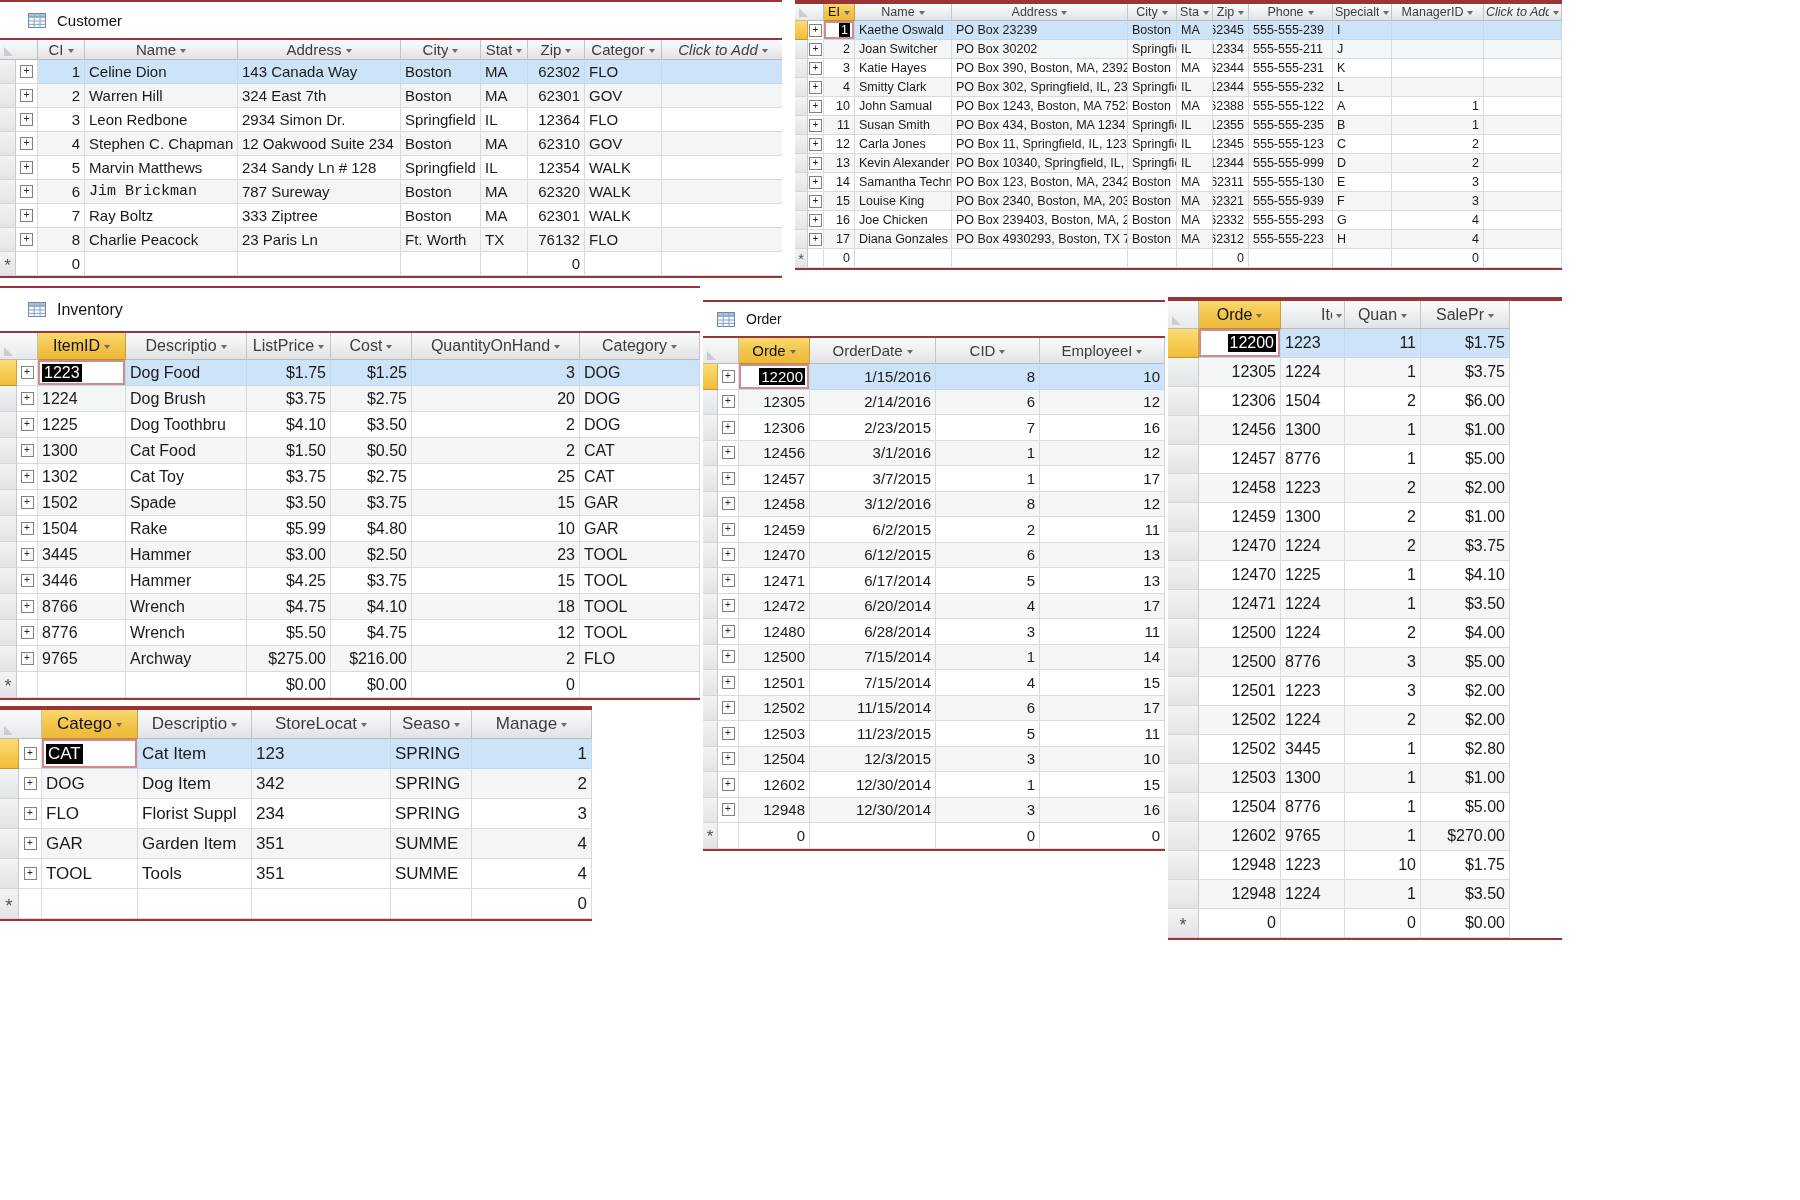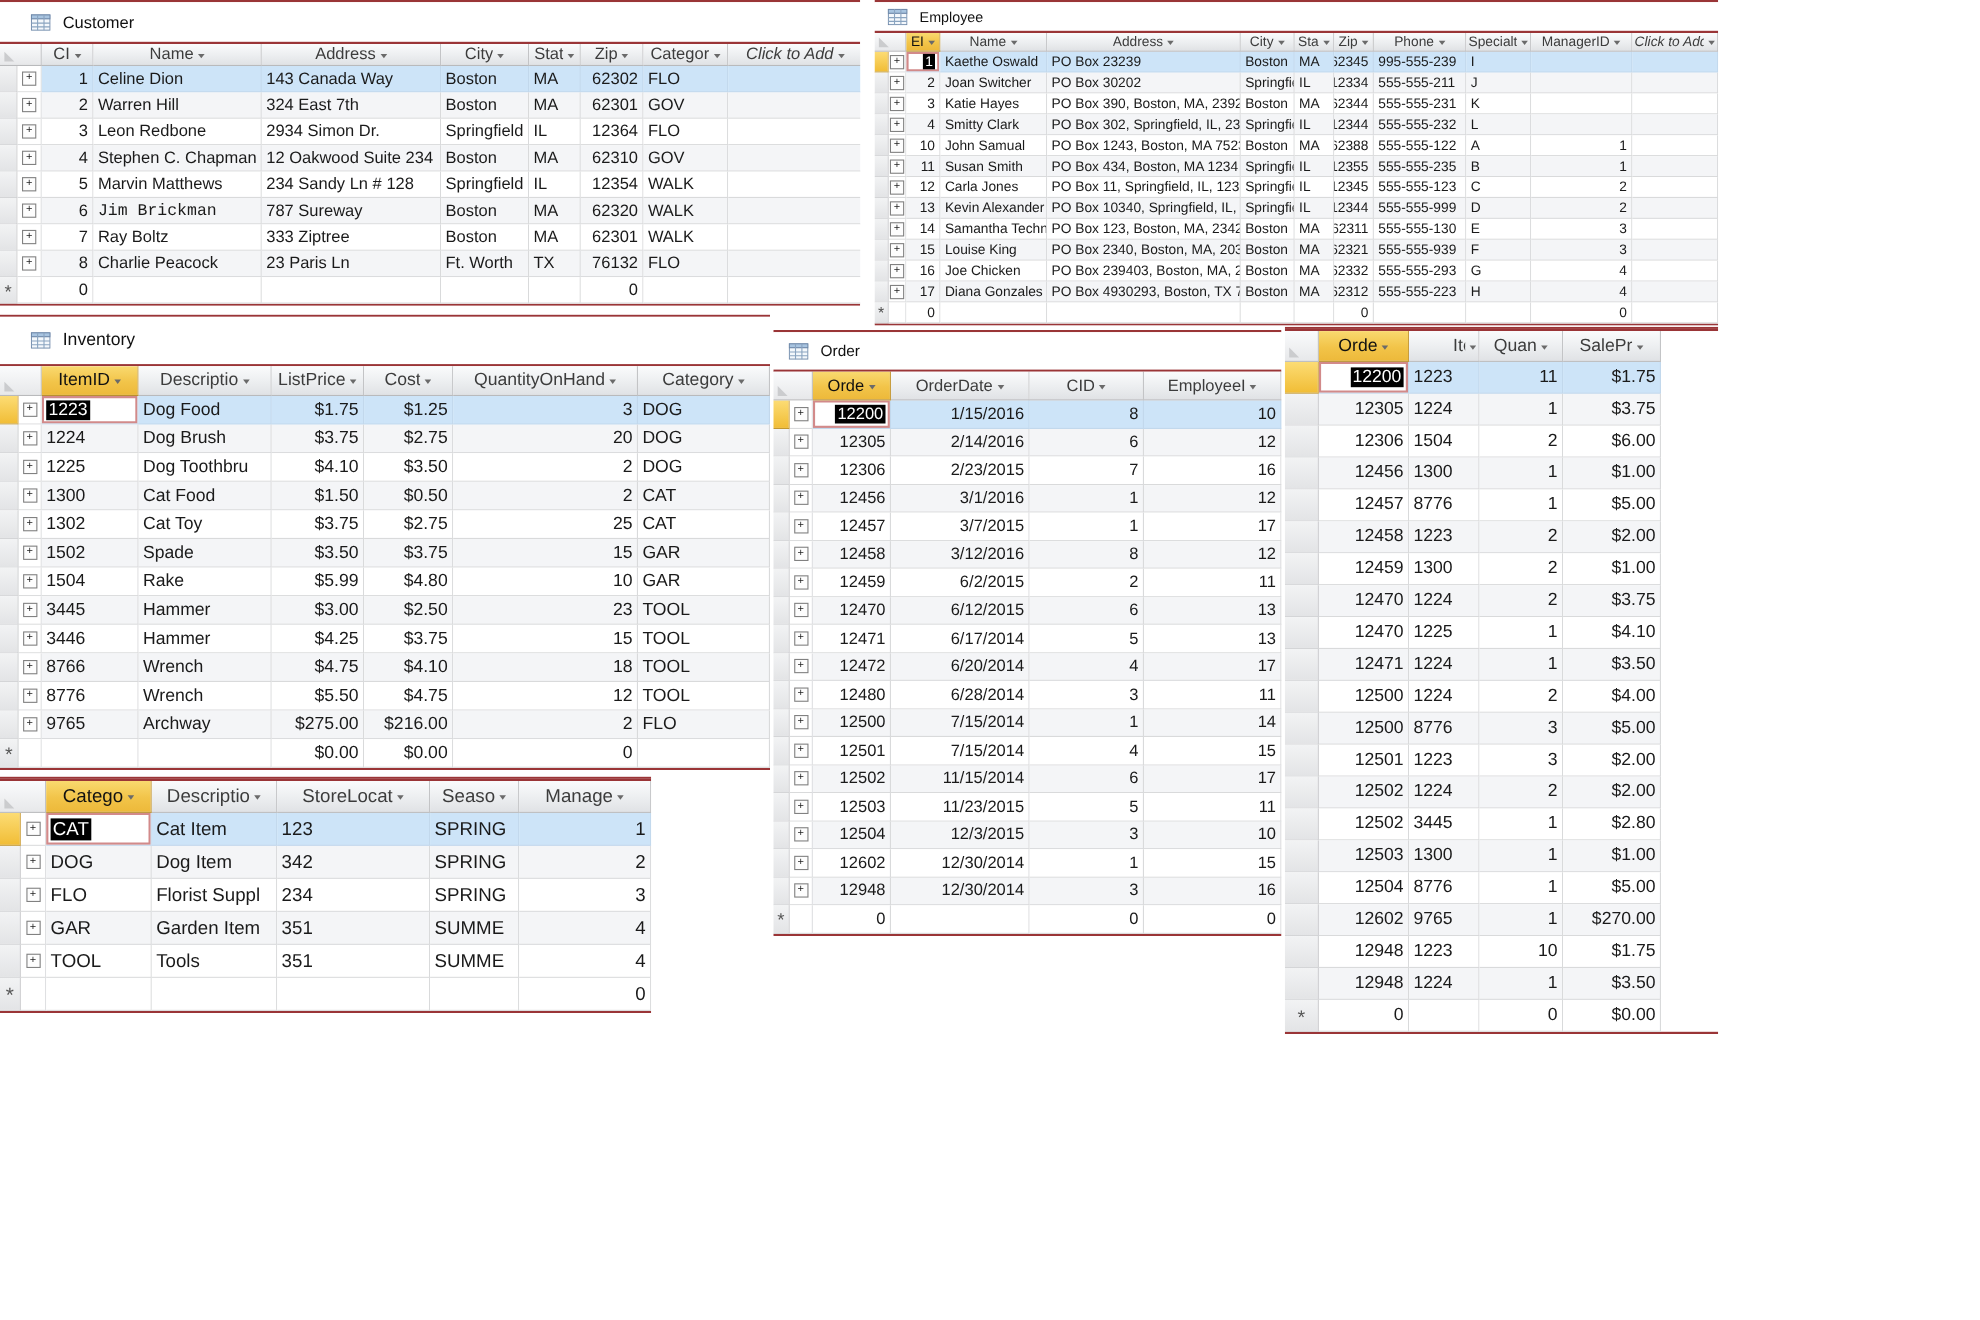--- a/index.html
+++ b/index.html
@@ -242,31 +242,20 @@
           <div class="cell dcell" style="width: 47px;"></div>
           <div class="cell dcell a-r" style="width: 57px;">0</div>
           <div class="cell dcell" style="width: 77px;"></div>
           <div class="cell dcell" style="width: 123px;"></div>
         </div>
       </div>
       <div class="redline"></div>
     </section>
   <section class="win" id="win-employee">
       <div class="redline"></div>
-      <div class="titlebar">
-        <span class="ds-icon"><svg width="18" height="15" viewBox="0 0 18 15">
-            <rect x="0.5" y="0.5" width="17" height="14" fill="#f4f8fc" stroke="#6d87a8"></rect>
-            <rect x="0.5" y="0.5" width="17" height="3.6" fill="#a8c4e0" stroke="#6d87a8"></rect>
-            <line x1="6.2" y1="0.5" x2="6.2" y2="14.5" stroke="#8aa4c0" stroke-width="1"></line>
-            <line x1="12" y1="0.5" x2="12" y2="14.5" stroke="#8aa4c0" stroke-width="1"></line>
-            <line x1="0.5" y1="8" x2="17.5" y2="8" stroke="#8aa4c0" stroke-width="1"></line>
-            <line x1="0.5" y1="11.4" x2="17.5" y2="11.4" stroke="#8aa4c0" stroke-width="1"></line>
-          </svg></span>
-        <span class="wtitle">Employee</span>
-      </div>
       <div class="redline"></div>
       <div class="grid">
         <div class="row hdrrow">
           <div class="cell selhdr" style="width: 29px;">
             <div class="corner-tri"></div>
           </div>
           <div class="cell hcell selcol" style="width: 31px;">
             <span class="lbl">EI</span>
             <span class="arr"></span>
           </div>
@@ -313,21 +302,21 @@
             <span class="plusbox">+</span>
           </div>
           <div class="cell dcell a-r editcell" style="width: 31px;">
             <span class="inv">1</span>
           </div>
           <div class="cell dcell" style="width: 97px;">Kaethe Oswald</div>
           <div class="cell dcell" style="width: 176px;">PO Box 23239</div>
           <div class="cell dcell" style="width: 49px;">Boston</div>
           <div class="cell dcell" style="width: 36px;">MA</div>
           <div class="cell dcell a-r" style="width: 36px;">62345</div>
-          <div class="cell dcell" style="width: 84px;">995-555-239</div>
+          <div class="cell dcell" style="width: 84px;">555-555-239</div>
           <div class="cell dcell" style="width: 59px;">I</div>
           <div class="cell dcell a-r" style="width: 92px;"></div>
           <div class="cell dcell" style="width: 78px;"></div>
         </div>
         <div class="row altrow">
           <div class="cell rowsel" style="width: 13px;"></div>
           <div class="cell expcell" style="width: 16px;">
             <span class="plusbox">+</span>
           </div>
           <div class="cell dcell a-r" style="width: 31px;">2</div>

